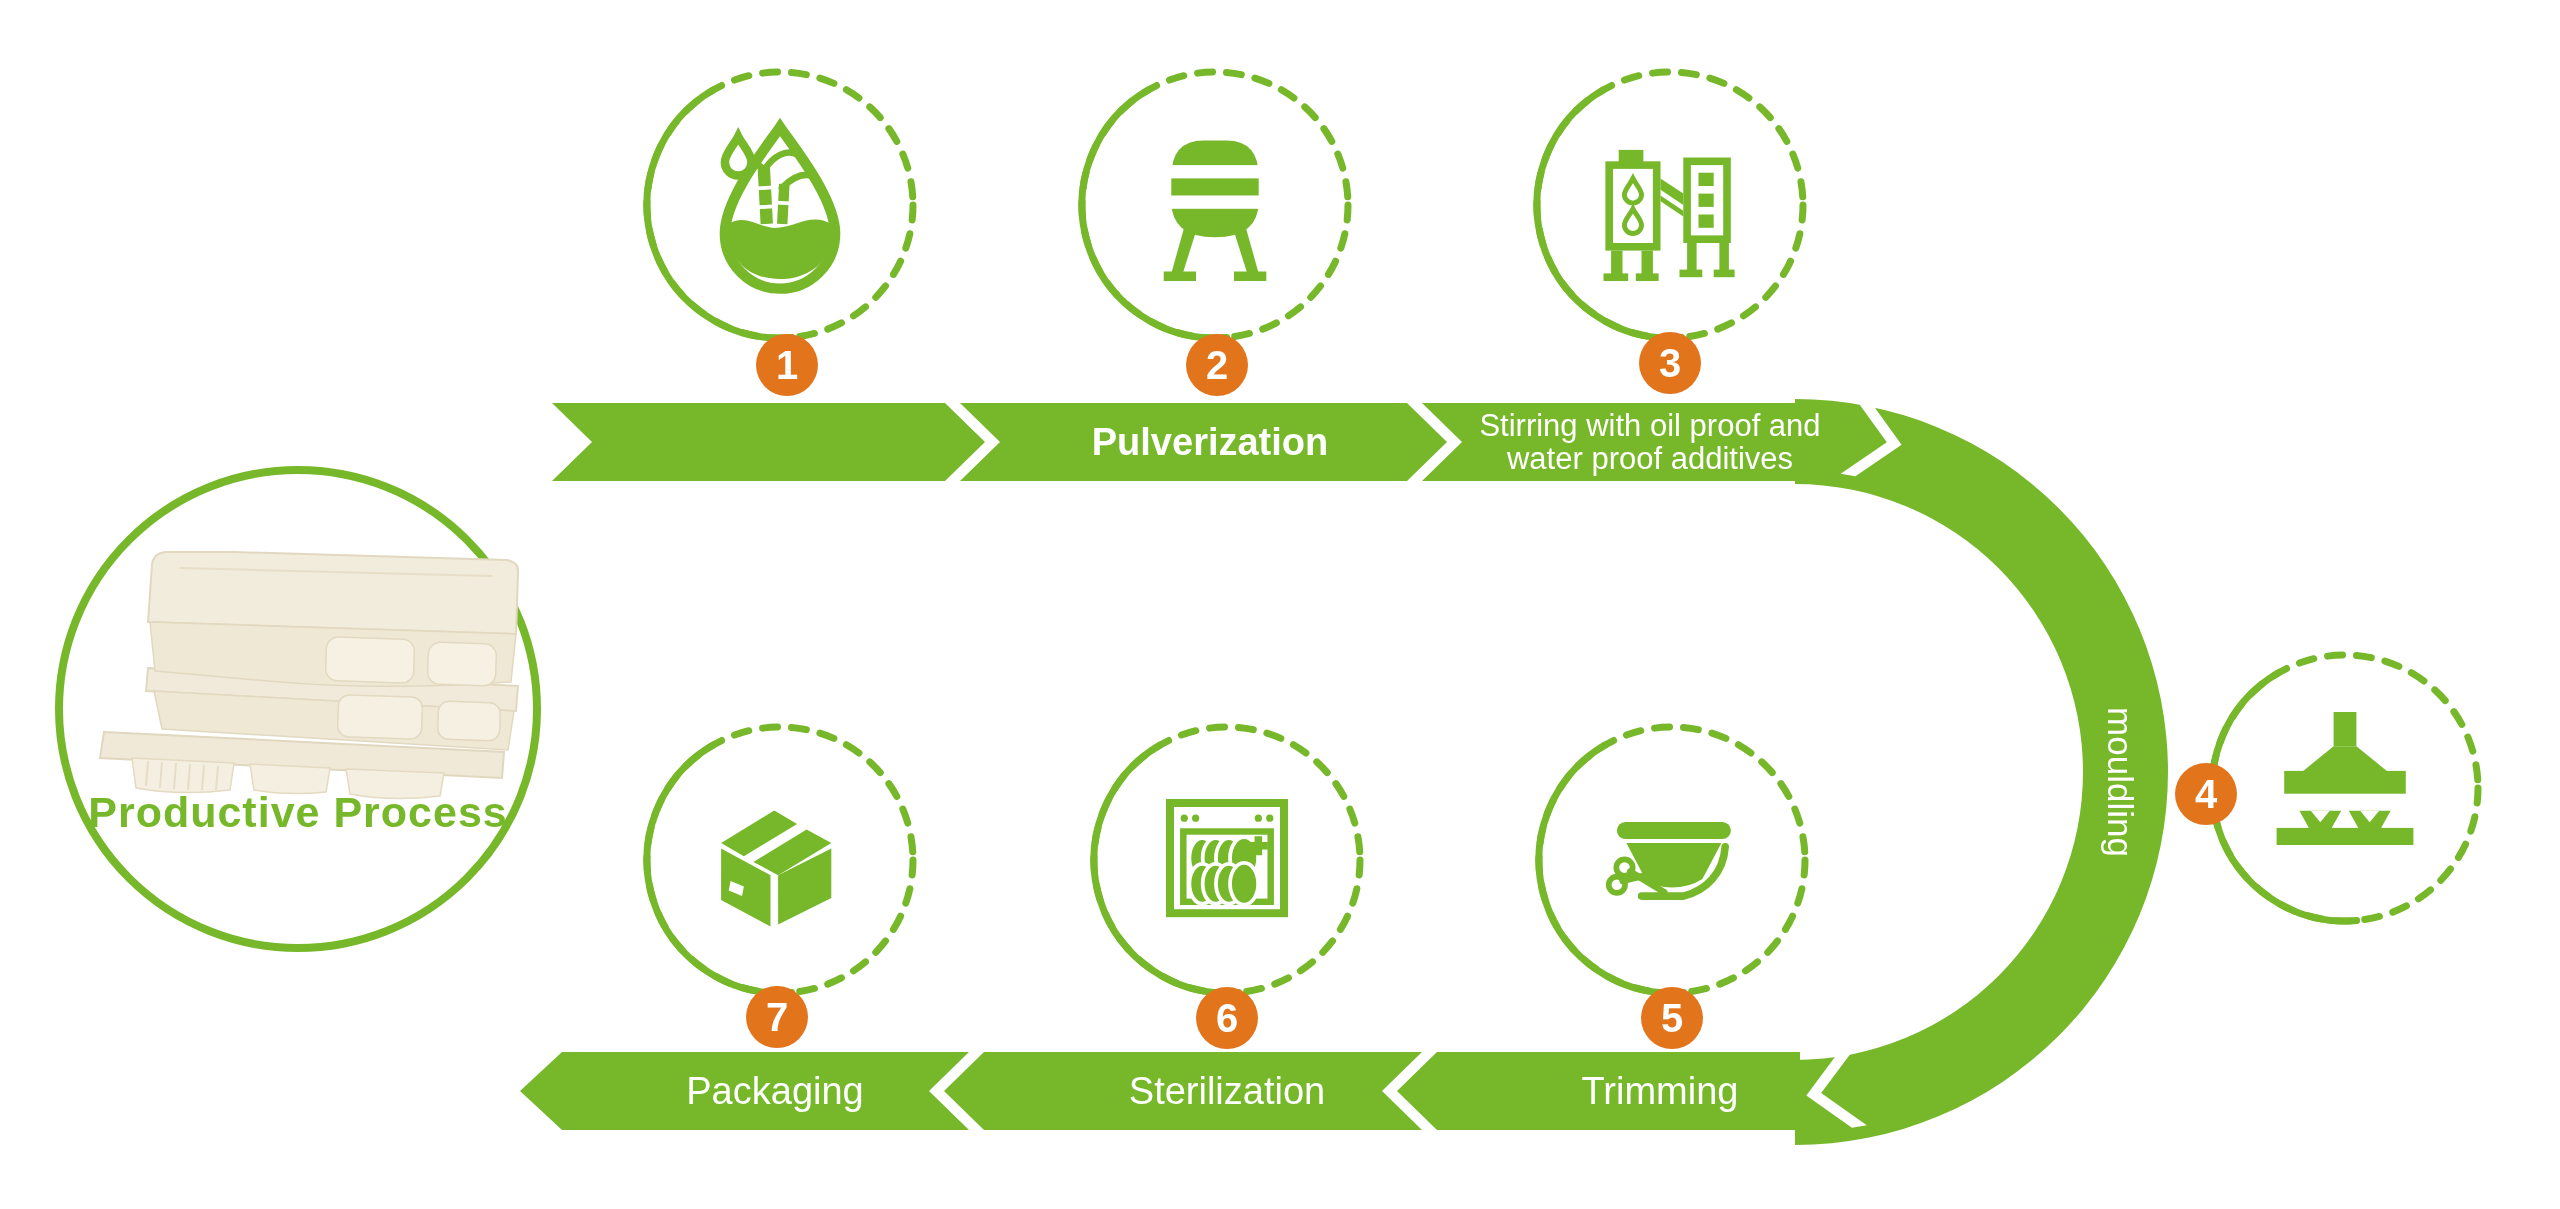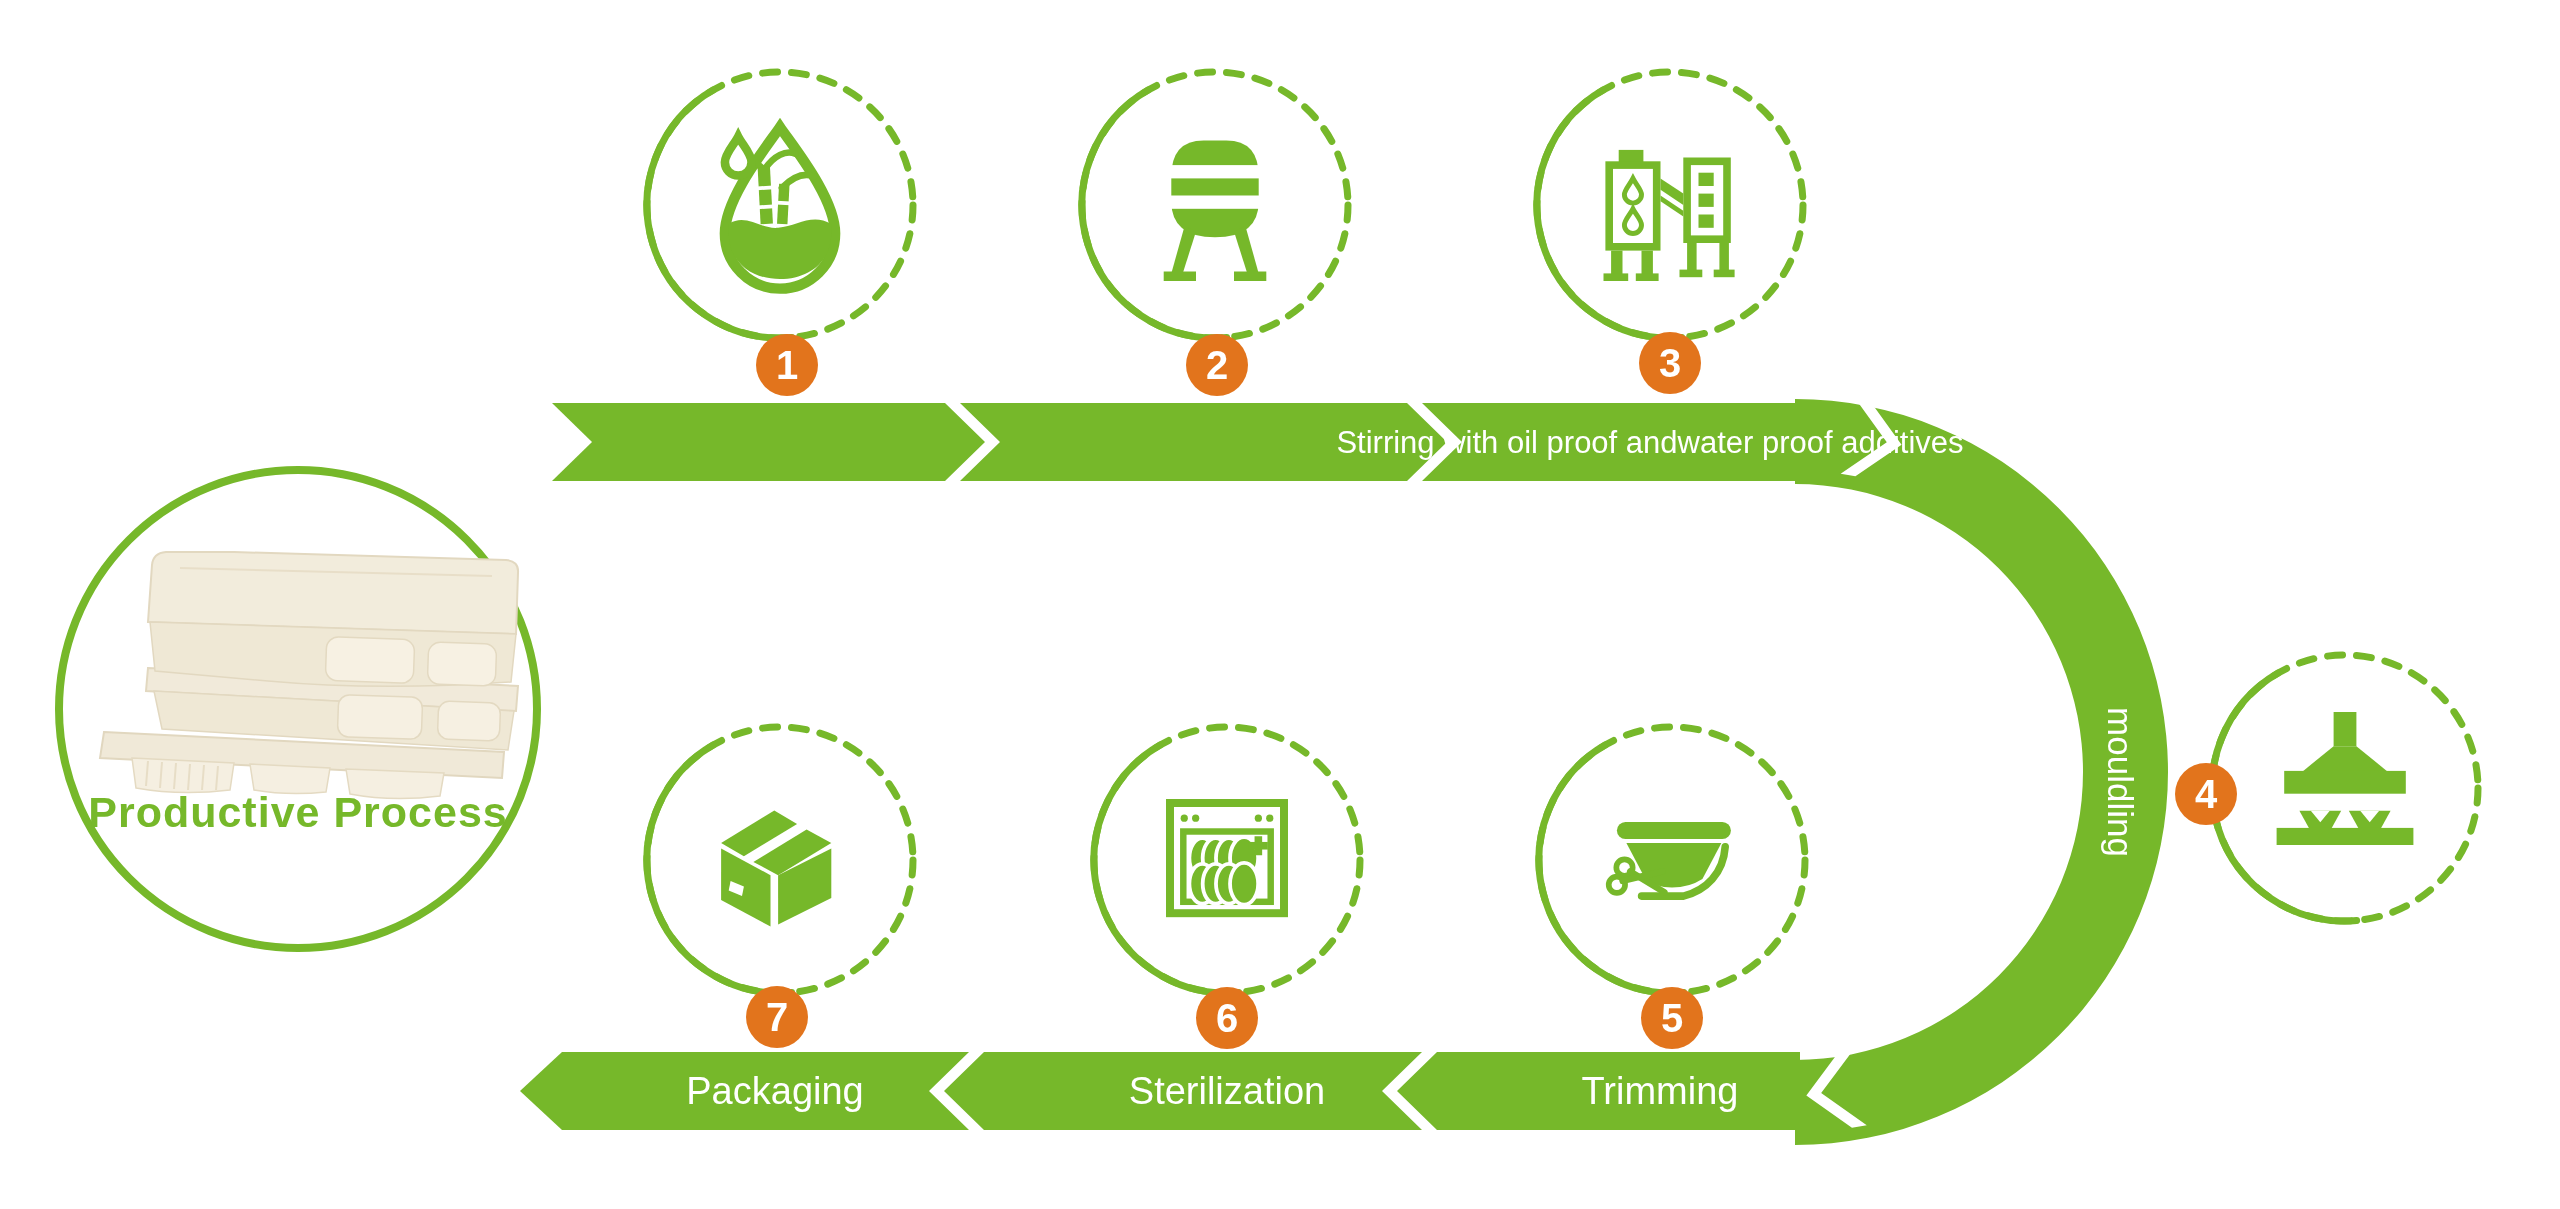--- a/index.html
+++ b/index.html
@@ -8,21 +8,21 @@
     font-family:"Liberation Sans", sans-serif;
   }
   .abs{position:absolute;}
   svg{display:block;}
   .banner-label{
     position:absolute;height:78px;display:flex;align-items:center;justify-content:center;
     color:#ffffff;white-space:nowrap;pointer-events:none;
   }
   .banner-label.bold{font-weight:bold;font-size:38px;}
   .banner-label.reg{font-weight:normal;font-size:38px;}
-  .banner-label.small{font-weight:normal;font-size:31px;line-height:33px;flex-direction:row;justify-content:center;}
+  .banner-label.small{font-weight:normal;font-size:31px;line-height:33px;flex-direction:column;justify-content:center;}
   .banner-label.small span{display:block;text-align:center;}
   .badge{
     position:absolute;width:62px;height:62px;border-radius:50%;
     display:flex;align-items:center;justify-content:center;
     color:#ffffff;font-weight:bold;font-size:40px;
   }
   #moulding-label{
     position:absolute;left:2120px;top:782px;color:#ffffff;
     font-size:35px;white-space:nowrap;
     transform:translate(-50%,-50%) rotate(90deg);
@@ -221,20 +221,21 @@
   <div class="badge" style="left:1641px;top:987px;background:#E2741C">
     <span>5</span>
   </div>
   <div class="badge" style="left:1196px;top:987px;background:#E2741C">
     <span>6</span>
   </div>
   <div class="badge" style="left:746px;top:986px;background:#E2741C">
     <span>7</span>
   </div>
 
+  <div class="banner-label bold" style="left:1010px;top:403px;width:400px">Pulverization</div>
   <div class="banner-label small" style="left:1415px;top:403px;width:470px">
     <span>Stirring with oil proof and</span>
     <span>water proof additives</span>
   </div>
   <div class="banner-label reg" style="left:1460px;top:1052px;width:400px">Trimming</div>
   <div class="banner-label reg" style="left:1027px;top:1052px;width:400px">Sterilization</div>
   <div class="banner-label reg" style="left:575px;top:1052px;width:400px">Packaging</div>
 
   <div id="moulding-label">mouldling</div>
 

